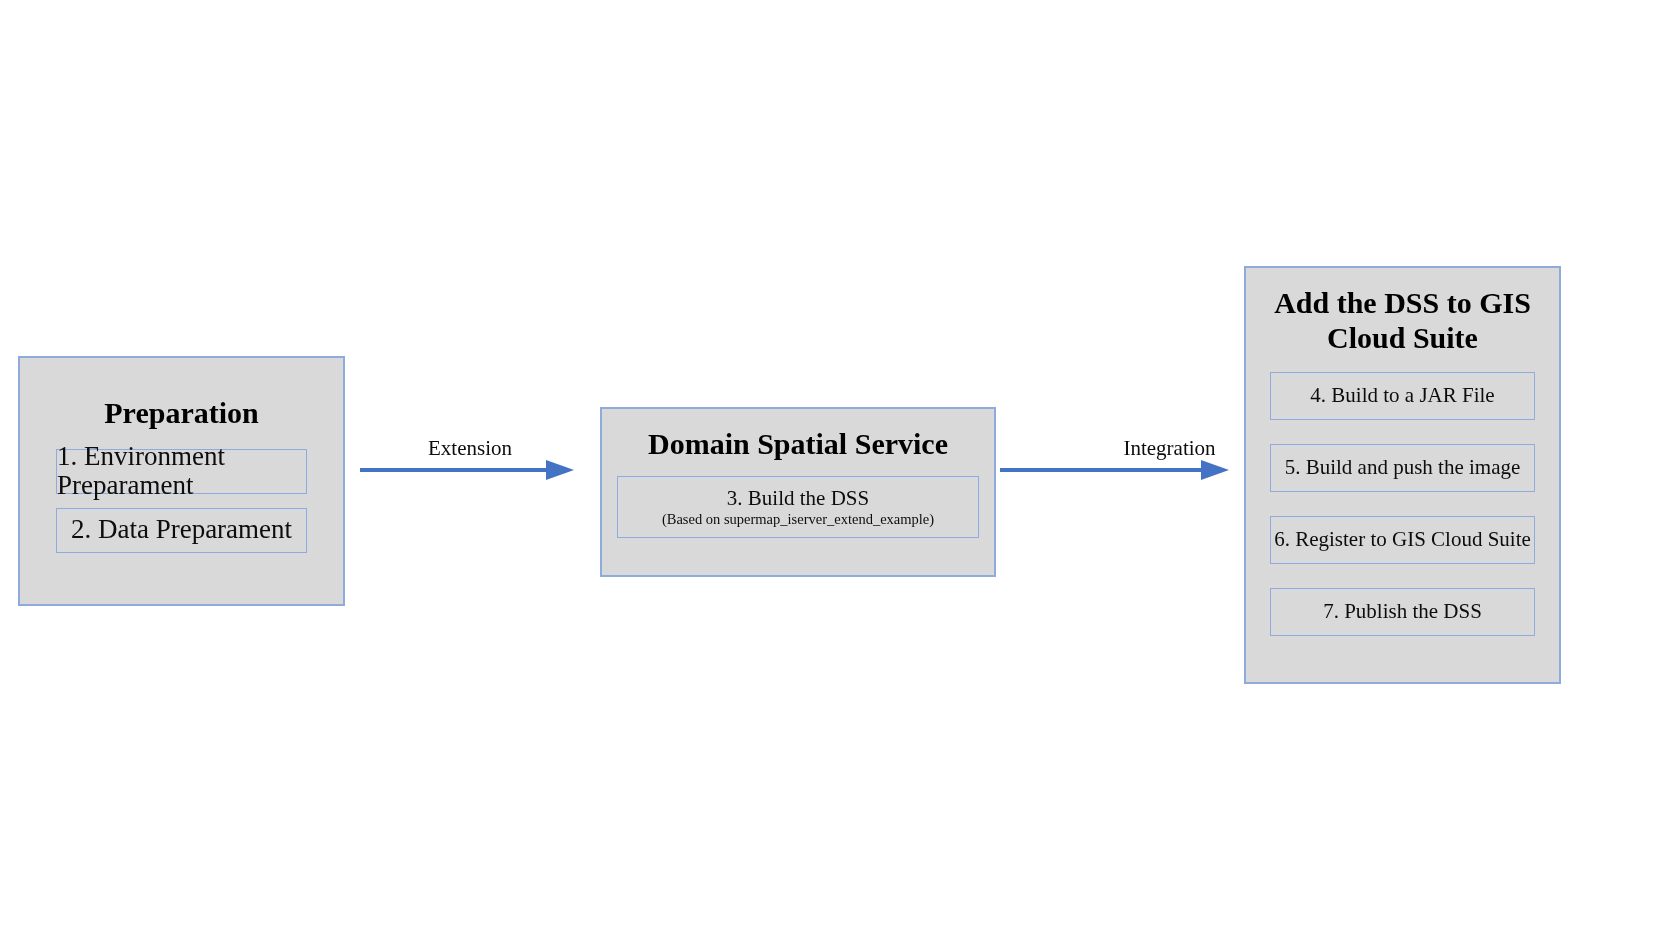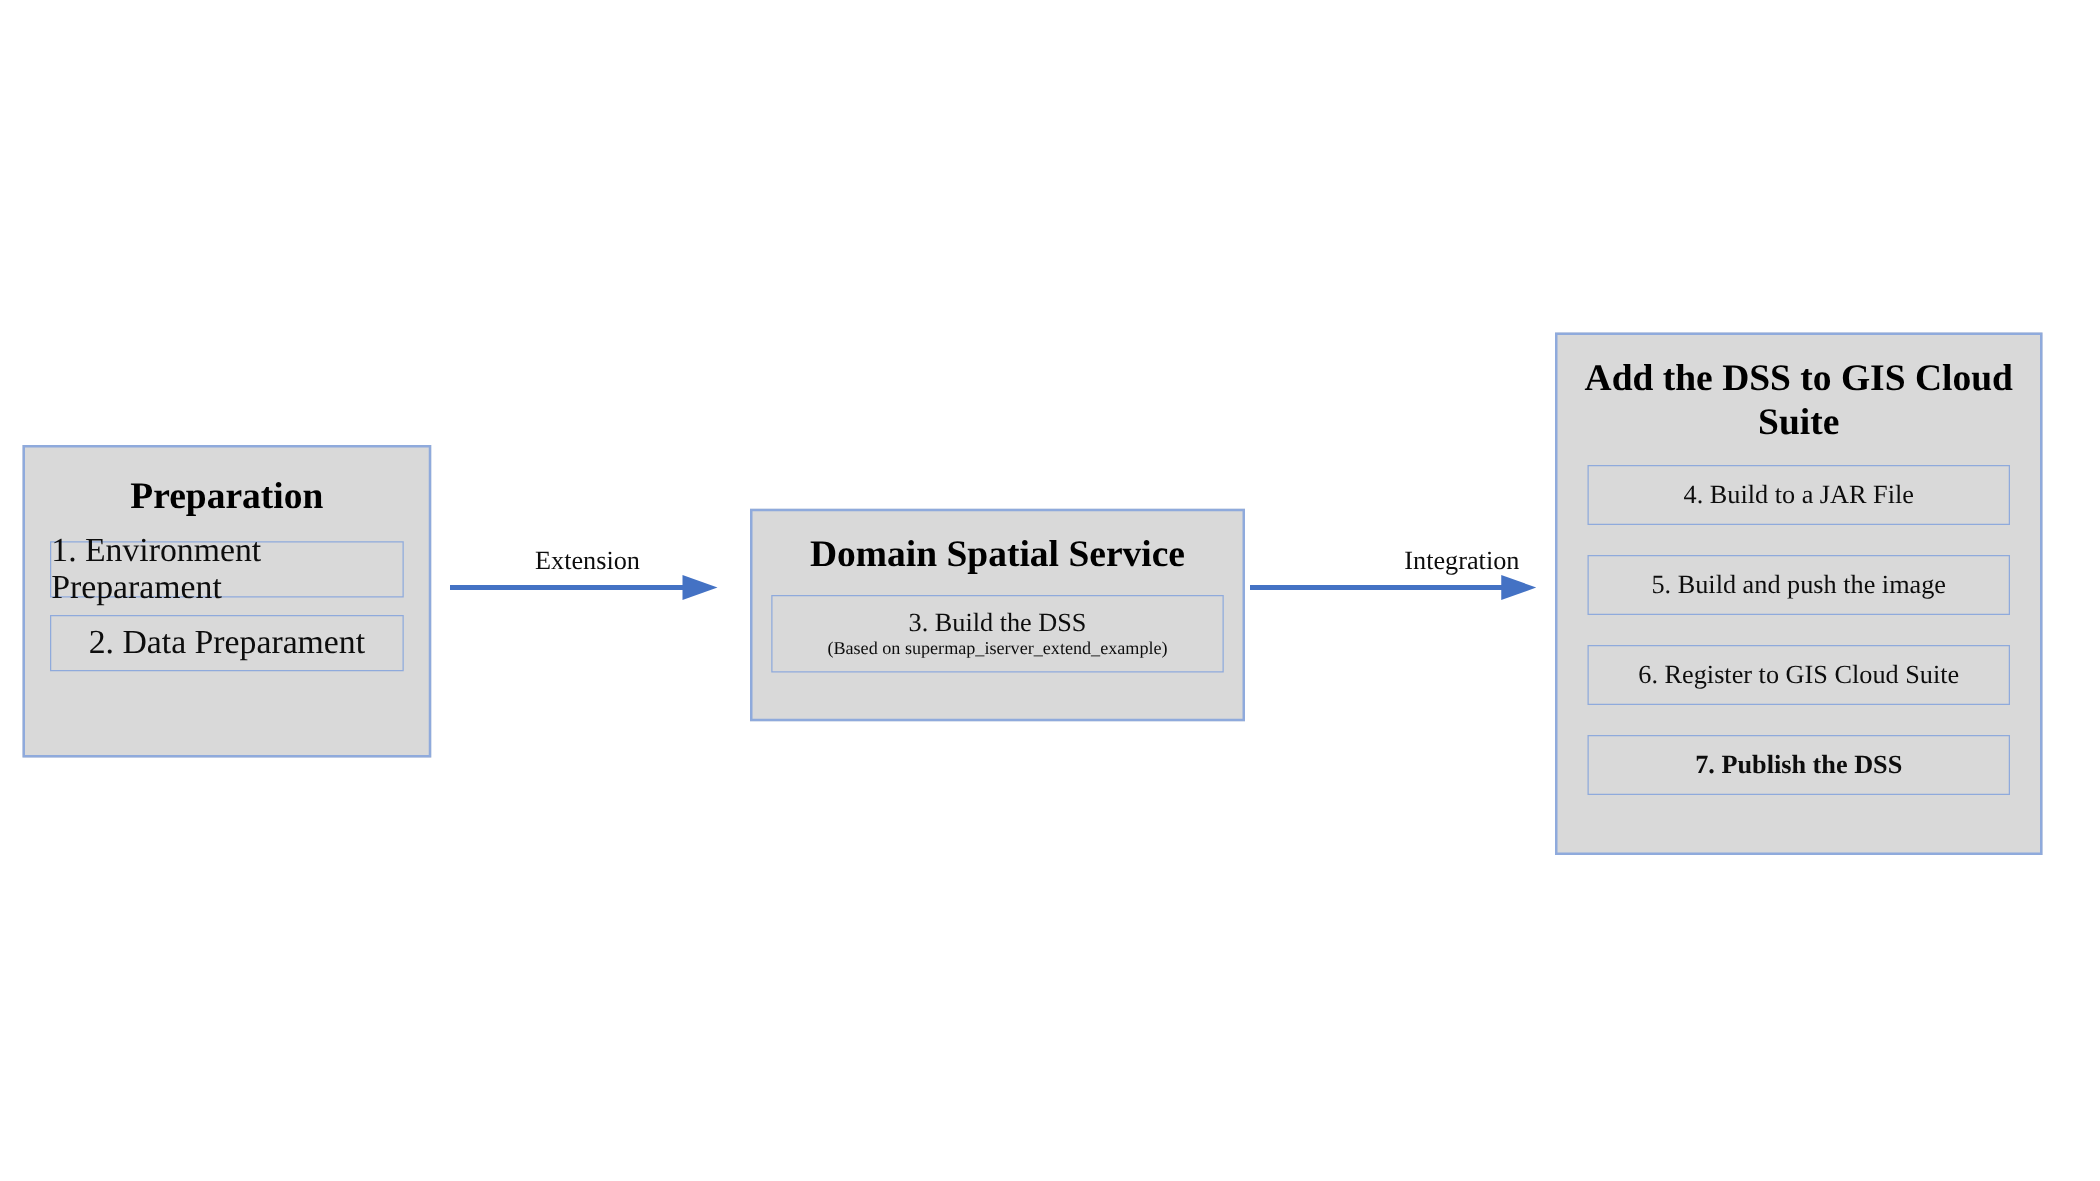--- a/index.html
+++ b/index.html
@@ -60,21 +60,21 @@
   .step-sub {
     line-height: 1.1;
   }
 
   
   #box-preparation {
     left: 18px;
     top: 356px;
     width: 327px;
     height: 250px;
-    padding: 0;
+    padding: 16px;
   }
   #box-preparation .proc-title {
     font-size: 30px;
     margin-top: 22px;
     margin-bottom: 18px;
   }
   #box-preparation .step-box {
     height: 45px;
     margin: 0 20px 14px 20px;
     font-size: 27px;
@@ -97,34 +97,34 @@
     margin: 0 15px 0 15px;
     padding-top: 2px;
   }
   #box-domain .step-main { font-size: 21px; }
   #box-domain .step-sub  { font-size: 14.5px; margin-top: 2px; }
 
   
   #box-add {
     left: 1244px;
     top: 266px;
-    width: 390px;
+    width: 317px;
     height: 418px;
   }
   #box-add .proc-title {
     font-size: 30px;
     margin-top: 18px;
     margin-bottom: 16px;
   }
   #box-add .step-box {
     height: 48px;
     margin: 0 24px 24px 24px;
     font-size: 21px;
   }
-  #box-add .step-box:last-child { margin-bottom: 0; font-weight: bold; }
+  #box-add .step-box:last-child { margin-bottom: 0; }
 
   
   .arrow {
     position: absolute;
   }
   .arrow-label {
     position: absolute;
     font-size: 21px;
     color: #0d0d0d;
     white-space: nowrap;

